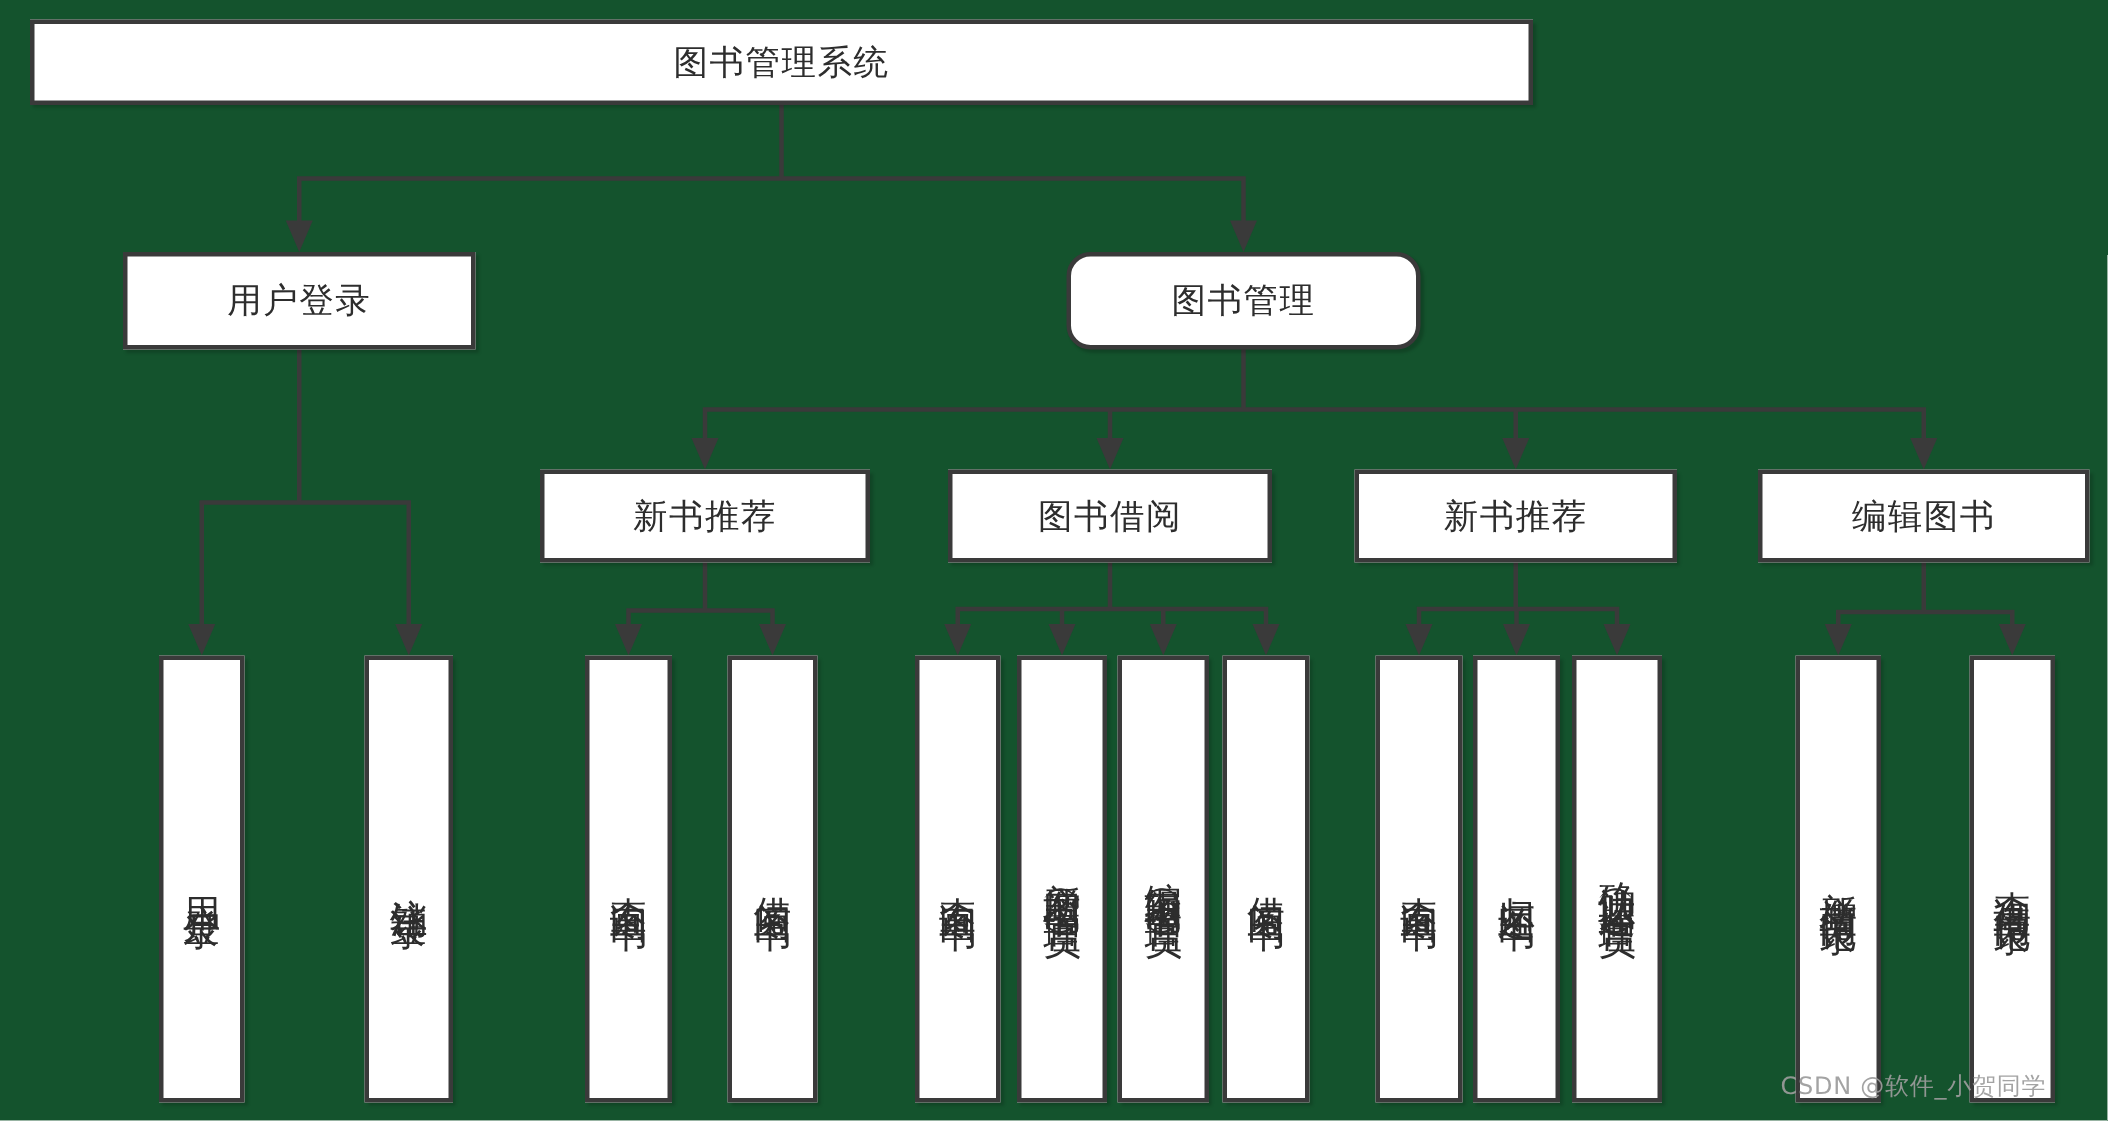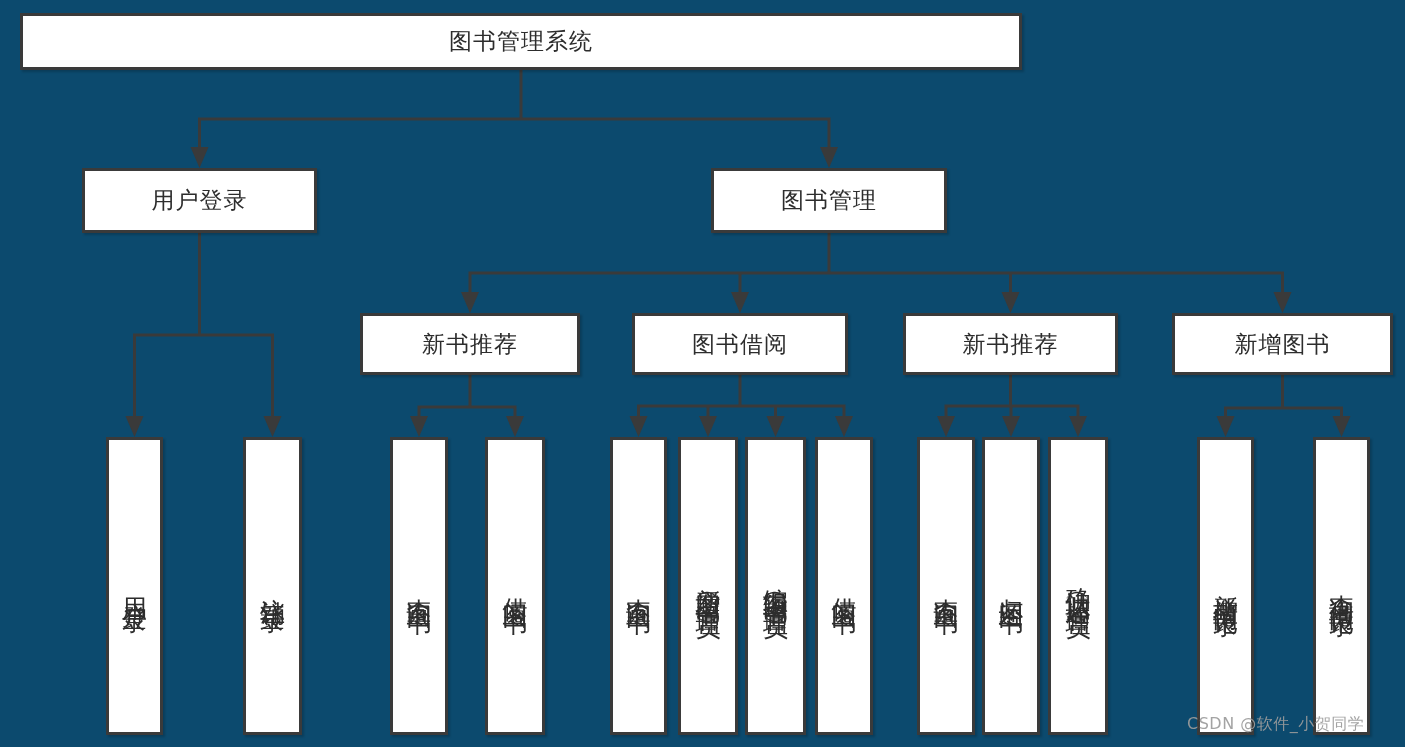--- a/index.html
+++ b/index.html
@@ -1,20 +1,20 @@
 <!DOCTYPE html>
 <html><head>
 <meta charset="utf-8">
 <style>
   html, body { margin: 0; padding: 0; background: #ffffff; }
   .stage {
     position: relative;
     width: 1405px;
     height: 747px;
-    background: #0c4a6e;
+    background: #14532d;
     font-family: "DejaVu Sans", sans-serif;
     overflow: hidden;
   }
   .node {
     position: absolute;
     box-sizing: border-box;
     background: #ffffff;
     border: 3px solid #3a3a3a;
     color: #2d2d2d;
     display: flex;
@@ -92,26 +92,26 @@
     <polygon points="1069,416 1087,416 1078,437"></polygon>
 
     <path d="M1282.5,375 L1282.5,408 M1225.5,408 L1341.5,408 M1225.5,408 L1225.5,419 M1341.5,408 L1341.5,419"></path>
     <polygon points="1216.5,416 1234.5,416 1225.5,437"></polygon>
     <polygon points="1332.5,416 1350.5,416 1341.5,437"></polygon>
   </svg>
 
   <div class="node h-node" style="left:20px; top:13px; width:1002px; height:57px;">图书管理系统</div>
 
   <div class="node h-node" style="left:82px; top:168px; width:235px; height:65px;">用户登录</div>
-  <div class="node h-node" style="left:711px; top:168px; width:236px; height:65px;">图书管理</div>
+  <div class="node h-node" style="left:711px; top:168px; width:236px; height:65px;border-radius:16px;">图书管理</div>
 
   <div class="node h-node" style="left:632px; top:313px; width:216px; height:62px;">图书借阅</div>
   <div class="node h-node" style="left:360px; top:313px; width:220px; height:62px;">新书推荐</div>
   <div class="node h-node" style="left:903px; top:313px; width:215px; height:62px;">新书推荐</div>
-  <div class="node h-node" style="left:1172px; top:313px; width:221px; height:62px;">新增图书</div>
+  <div class="node h-node" style="left:1172px; top:313px; width:221px; height:62px;">编辑图书</div>
 
   <div class="node v-node" style="left:106px; top:437px; width:57px; height:298px;">
     <span class="v-text">用户登录</span>
   </div>
   <div class="node v-node" style="left:243px; top:437px; width:59px; height:298px;">
     <span class="v-text">注销登录</span>
   </div>
 
   <div class="node v-node" style="left:390px; top:437px; width:58px; height:298px;">
     <span class="v-text">查询图书</span>

